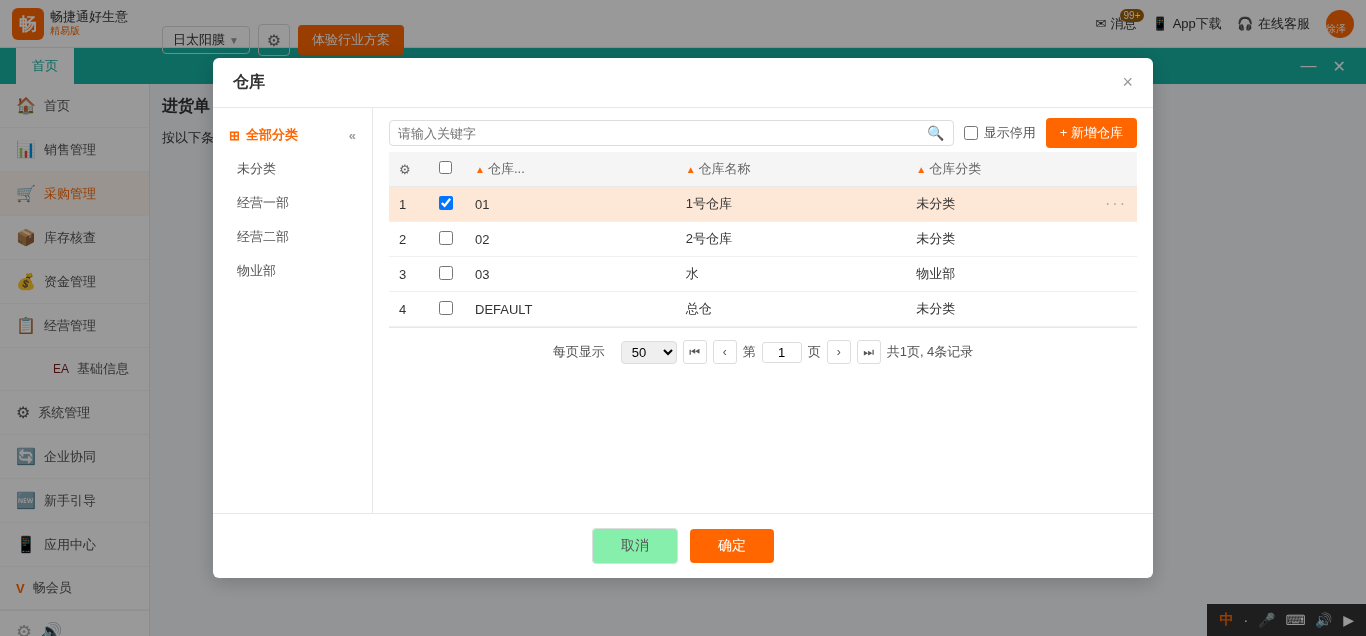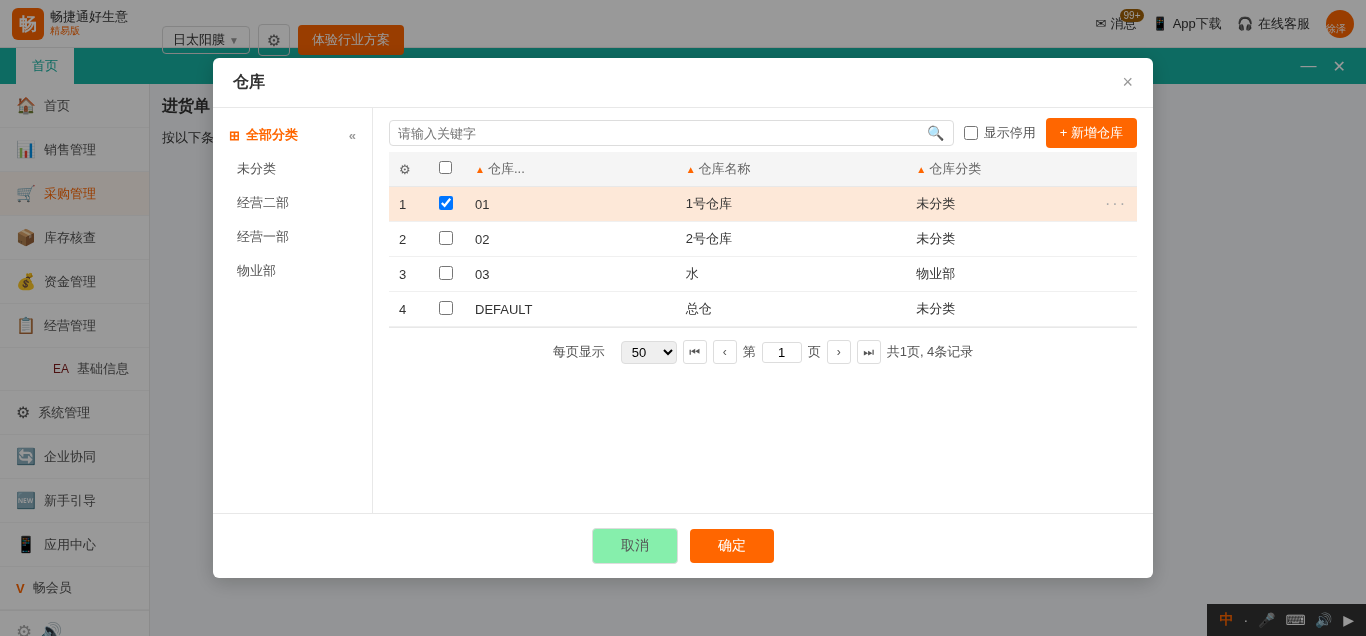--- a/index.html
+++ b/index.html
@@ -342,22 +342,22 @@
 
     <div class="modal-body">
 
       <div class="cat-panel">
         <div class="cat-header">
           <span style="color:#f60;">⊞</span>
           <span>全部分类</span>
           <span class="cat-collapse-btn">«</span>
         </div>
         <div class="cat-item">未分类</div>
+        <div class="cat-item">经营一部</div>
         <div class="cat-item">经营二部</div>
-        <div class="cat-item">经营一部</div>
         <div class="cat-item">物业部</div>
       </div>
 
       <div class="cat-content">
 
         <div class="cat-toolbar">
           <div class="search-box">
             <input class="search-input" type="text" placeholder="请输入关键字" style="">
             <span class="search-icon">🔍</span>
           </div>

